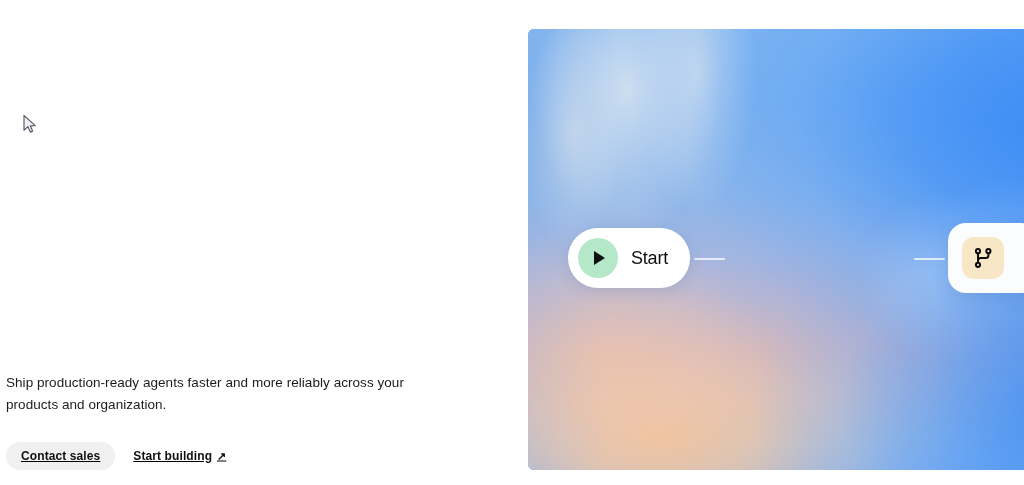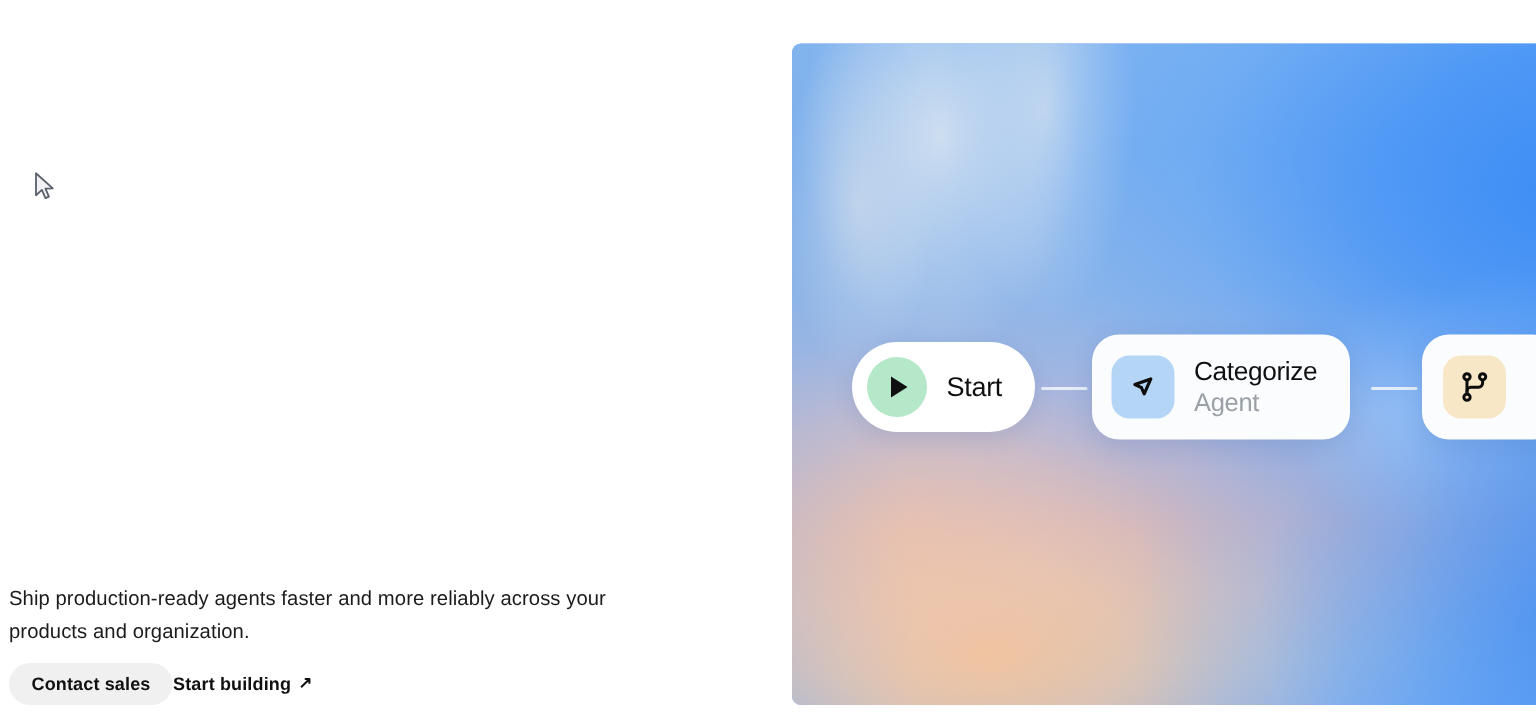--- a/index.html
+++ b/index.html
@@ -47,26 +47,28 @@
     margin-bottom: 24px;
     white-space: pre-line;
   }
 
   .hero-sub {
     font-size: 13.5px;
     line-height: 1.62;
     color: #1c1c1c;
     letter-spacing: 0.05px;
     max-width: 432px;
-    margin-bottom: 10px;
+    margin-bottom: 26px;
   }
 
   .hero-actions {
     display: flex;
     align-items: center;
+    gap: 18px;
+    text-decoration: underline;
   }
 
   .btn-primary {
     display: inline-flex;
     align-items: center;
     justify-content: center;
     height: 28px;
     padding: 0 15px;
     border: none;
     border-radius: 999px;
@@ -377,31 +379,20 @@
       <div class="connector connector-1"></div>
       <div class="connector connector-2"></div>
 
       <div class="node-start">
         <span class="play-circle">
           <span class="play-tri"></span>
         </span>
         <span class="node-start-label">Start</span>
       </div>
 
-      <div class="node-card node-categorize">
-        <span class="node-icon icon-cursor">
-          <svg width="24" height="24" viewBox="0 0 24 24" fill="none" stroke="#0d0d0d" stroke-width="2.1" stroke-linecap="round" stroke-linejoin="round">
-            <path d="M17.2 6.6 6.6 10.4l4.3 1.9 1.9 4.3z"></path>
-          </svg>
-        </span>
-        <span class="node-text">
-          <span class="node-title">Categorize</span>
-          <span class="node-subtitle">Agent</span>
-        </span>
-      </div>
 
       <div class="node-card node-branch">
         <span class="node-icon icon-branch">
           <svg width="24" height="24" viewBox="0 0 24 24" fill="none" stroke="#0d0d0d" stroke-width="2" stroke-linecap="round" stroke-linejoin="round">
             <circle cx="7" cy="5.2" r="2.1"></circle>
             <circle cx="7" cy="18.8" r="2.1"></circle>
             <circle cx="17.4" cy="5.2" r="2.1"></circle>
             <path d="M7 7.3v9.4"></path>
             <path d="M17.4 7.3v2.2a2.6 2.6 0 0 1-2.6 2.6H9.6a2.6 2.6 0 0 0-2.6 2.6"></path>
           </svg>

